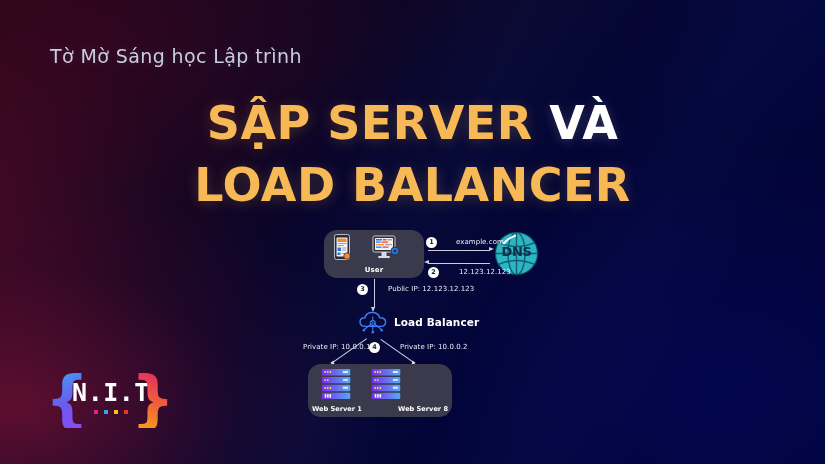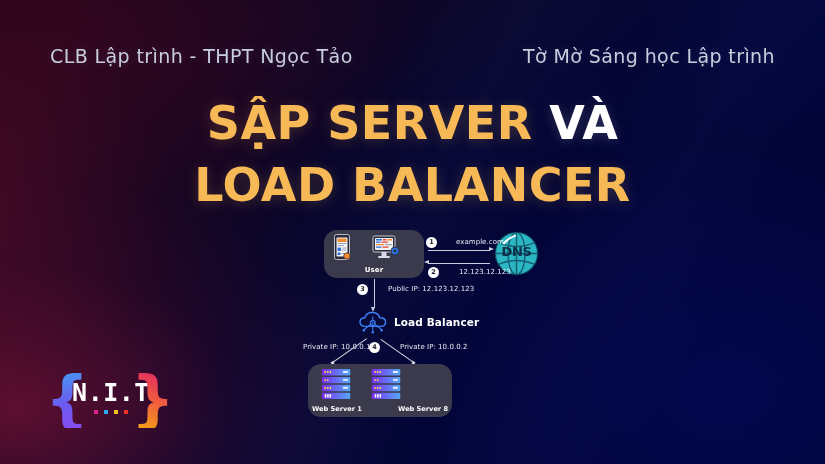--- a/index.html
+++ b/index.html
@@ -169,21 +169,20 @@
   }
   .ldot { width:4px; height:4px; }
 </style>
 </head>
 <body>
 
 <div id="slide">
   <div class="sheen"></div>
 
   <div class="hdr">
-    <span>CLB Lập trình - THPT Ngọc Tảo</span>
     <span>Tờ Mờ Sáng học Lập trình</span>
   </div>
 
   <div class="title-wrap">
     <span class="title-line"><span class="t-gold">SẬP SERVER </span><span class="t-white">VÀ</span></span>
     <span class="title-line t-gold">LOAD BALANCER</span>
   </div>
 
   <div id="diagram">
 

